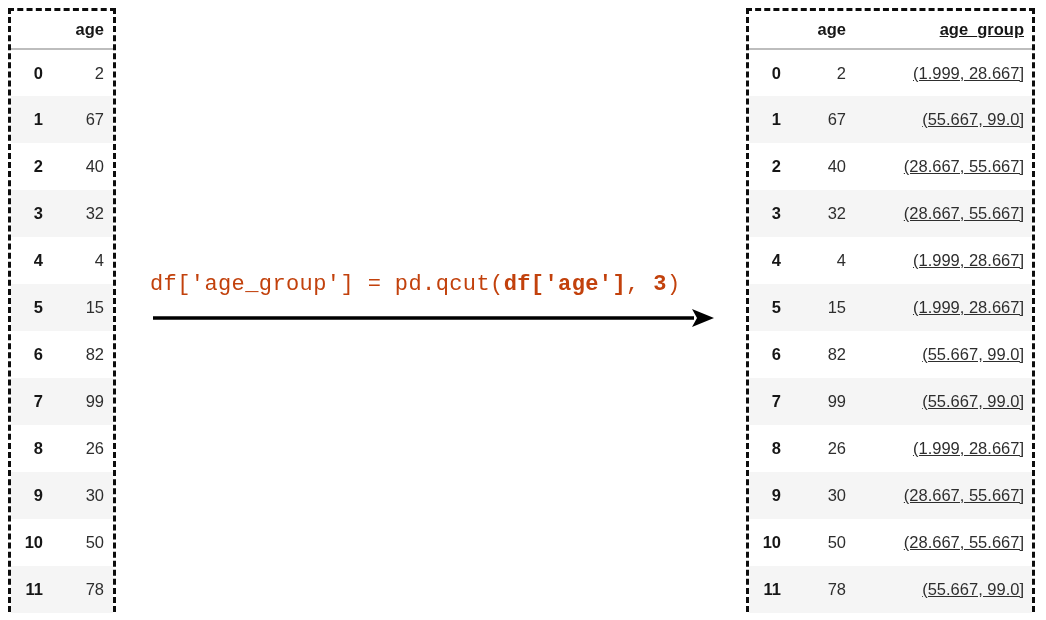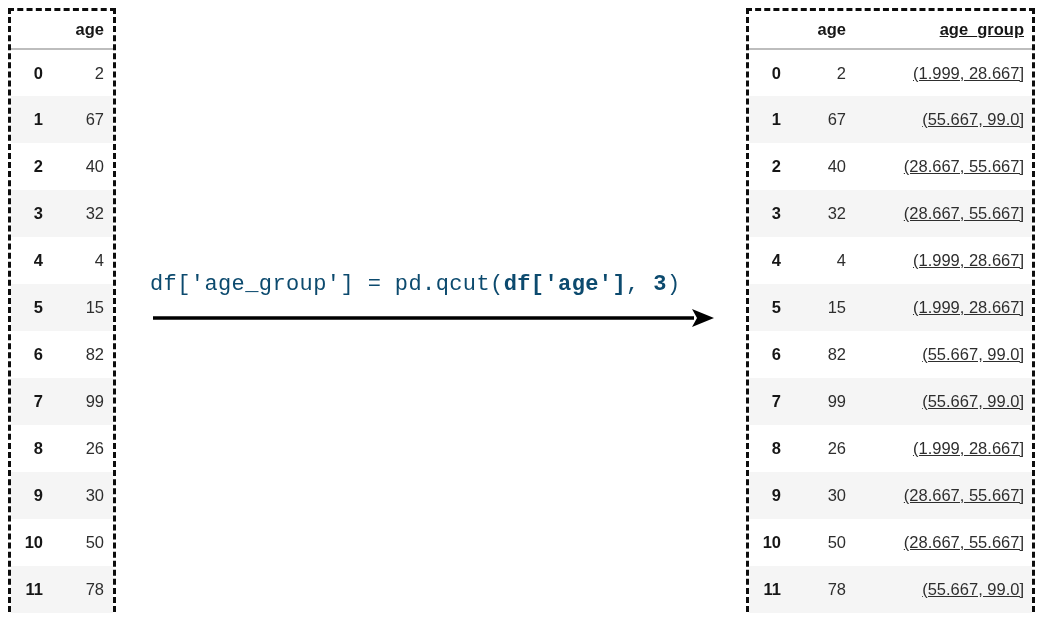--- a/index.html
+++ b/index.html
@@ -64,21 +64,21 @@
 
   #code-line {
     position: absolute;
     left: 150px;
     top: 272px;
     width: 566px;
     font-family: "Liberation Mono", "DejaVu Sans Mono", monospace;
     font-size: 22px;
     letter-spacing: 0.4px;
     white-space: nowrap;
-    color: #0c4a6e;
+    color: #c2410c;
   }
   #code-line .b { font-weight: 700; }
 
   #arrow {
     position: absolute;
     left: 150px;
     top: 300px;
     width: 566px;
     height: 36px;
     display: block;

